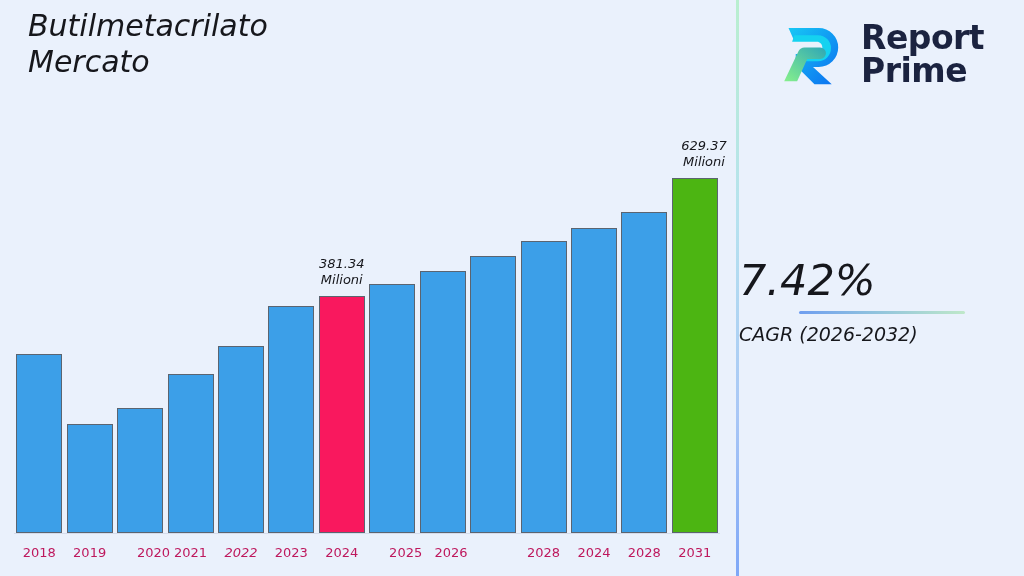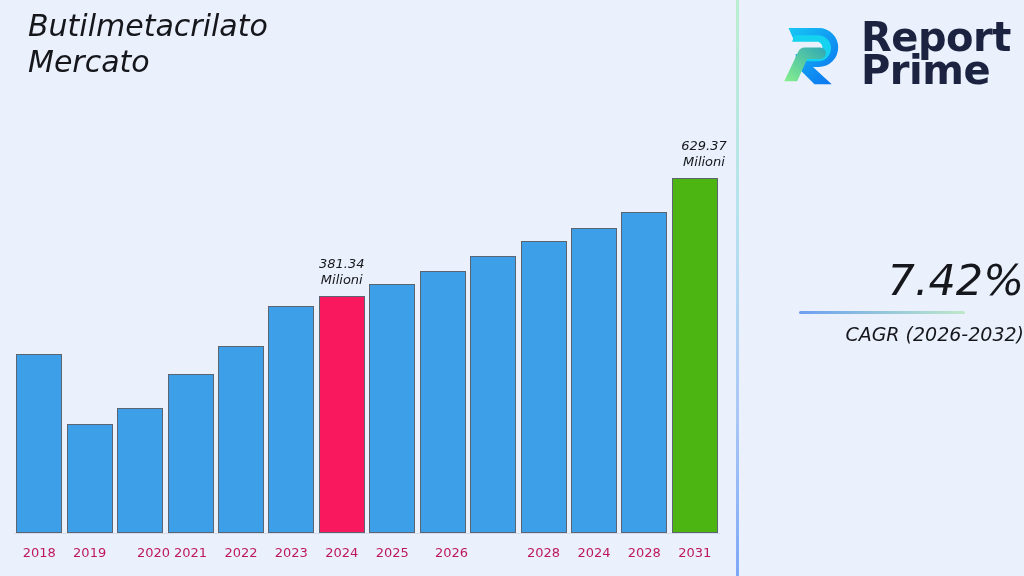--- a/index.html
+++ b/index.html
@@ -115,34 +115,34 @@
     gap: 12px;
   }
   #logo-mark {
     width: 72px;
     height: 72px;
     flex: 0 0 auto;
   }
   #logo-text {
     font-family: "DejaVu Sans", sans-serif;
     font-weight: bold;
-    font-size: 40px;
+    font-size: 33px;
     line-height: 33px;
     color: #1b2340;
     letter-spacing: -0.5px;
     white-space: pre-line;
   }
 
   
   #cagr-block {
     position: absolute;
     left: 0;
     top: 255px;
     width: 285px;
-    text-align: right;
+    text-align: left;
   }
   #cagr-value {
     font-family: "DejaVu Sans", sans-serif;
     font-style: italic;
     font-weight: 400;
     font-size: 43px;
     line-height: 50px;
     color: #16171c;
   }
   #cagr-rule {
@@ -177,31 +177,31 @@
 
     <div class="bar" style="left: 16.2143px; width: 46px; height: 179.345px; background: rgb(60, 159, 232); border-color: rgb(91, 100, 112);"></div>
         <div class="tick-label" style="left: 9.21429px; width: 60px;">2018</div>
         <div class="bar" style="left: 66.6429px; width: 46px; height: 109.231px; background: rgb(60, 159, 232); border-color: rgb(91, 100, 112);"></div>
         <div class="tick-label" style="left: 59.6429px; width: 60px;">2019</div>
         <div class="bar" style="left: 117.071px; width: 46px; height: 125.468px; background: rgb(60, 159, 232); border-color: rgb(91, 100, 112);"></div>
         <div class="tick-label" style="left: 110.071px; width: 60px; text-align: right;">2020</div>
         <div class="bar" style="left: 167.5px; width: 46px; height: 159.418px; background: rgb(60, 159, 232); border-color: rgb(91, 100, 112);"></div>
         <div class="tick-label" style="left: 160.5px; width: 60px;">2021</div>
         <div class="bar" style="left: 217.929px; width: 46px; height: 187.464px; background: rgb(60, 159, 232); border-color: rgb(91, 100, 112);"></div>
-        <div class="tick-label" style="left: 210.929px; width: 60px;">2022</div>
+        <div class="tick-label" style="left: 210.929px; width: 60px; font-style: italic;">2022</div>
         <div class="bar" style="left: 268.357px; width: 46px; height: 226.58px; background: rgb(60, 159, 232); border-color: rgb(91, 100, 112);"></div>
         <div class="tick-label" style="left: 261.357px; width: 60px;">2023</div>
         <div class="bar" style="left: 318.786px; width: 46px; height: 236.913px; background: rgb(249, 24, 94); border-color: rgb(91, 100, 112);"></div>
         <div class="tick-label" style="left: 311.786px; width: 60px;">2024</div>
         <div class="bar-label" style="left: 286.786px; width: 110px; top: 256.087px;">381.34
 Milioni</div>
         <div class="bar" style="left: 369.214px; width: 46px; height: 248.721px; background: rgb(60, 159, 232); border-color: rgb(91, 100, 112);"></div>
-        <div class="tick-label" style="left: 362.214px; width: 60px;">2025</div>
+        <div class="tick-label" style="left: 362.214px; width: 60px; text-align: right;">2025</div>
         <div class="bar" style="left: 419.643px; width: 46px; height: 262.006px; background: rgb(60, 159, 232); border-color: rgb(91, 100, 112);"></div>
-        <div class="tick-label" style="left: 408px; width: 60px; text-align: right;">2026</div>
+        <div class="tick-label" style="left: 421px; width: 60px;">2026</div>
         <div class="bar" style="left: 470.071px; width: 46px; height: 276.767px; background: rgb(60, 159, 232); border-color: rgb(91, 100, 112);"></div>
         <div class="tick-label" style="left: 463.071px; width: 60px; margin-top: 36px;">2027</div>
         <div class="bar" style="left: 520.5px; width: 46px; height: 292.266px; background: rgb(60, 159, 232); border-color: rgb(91, 100, 112);"></div>
         <div class="tick-label" style="left: 513.5px; width: 60px;">2028</div>
         <div class="bar" style="left: 570.929px; width: 46px; height: 304.813px; background: rgb(60, 159, 232); border-color: rgb(91, 100, 112);"></div>
         <div class="tick-label" style="left: 563.929px; width: 60px;">2024</div>
         <div class="bar" style="left: 621.357px; width: 46px; height: 321.05px; background: rgb(60, 159, 232); border-color: rgb(91, 100, 112);"></div>
         <div class="tick-label" style="left: 614.357px; width: 60px;">2028</div>
         <div class="bar" style="left: 671.786px; width: 46px; height: 355px; background: rgb(76, 181, 18); border-color: rgb(91, 100, 112);"></div>
         <div class="tick-label" style="left: 664.786px; width: 60px;">2031</div>

